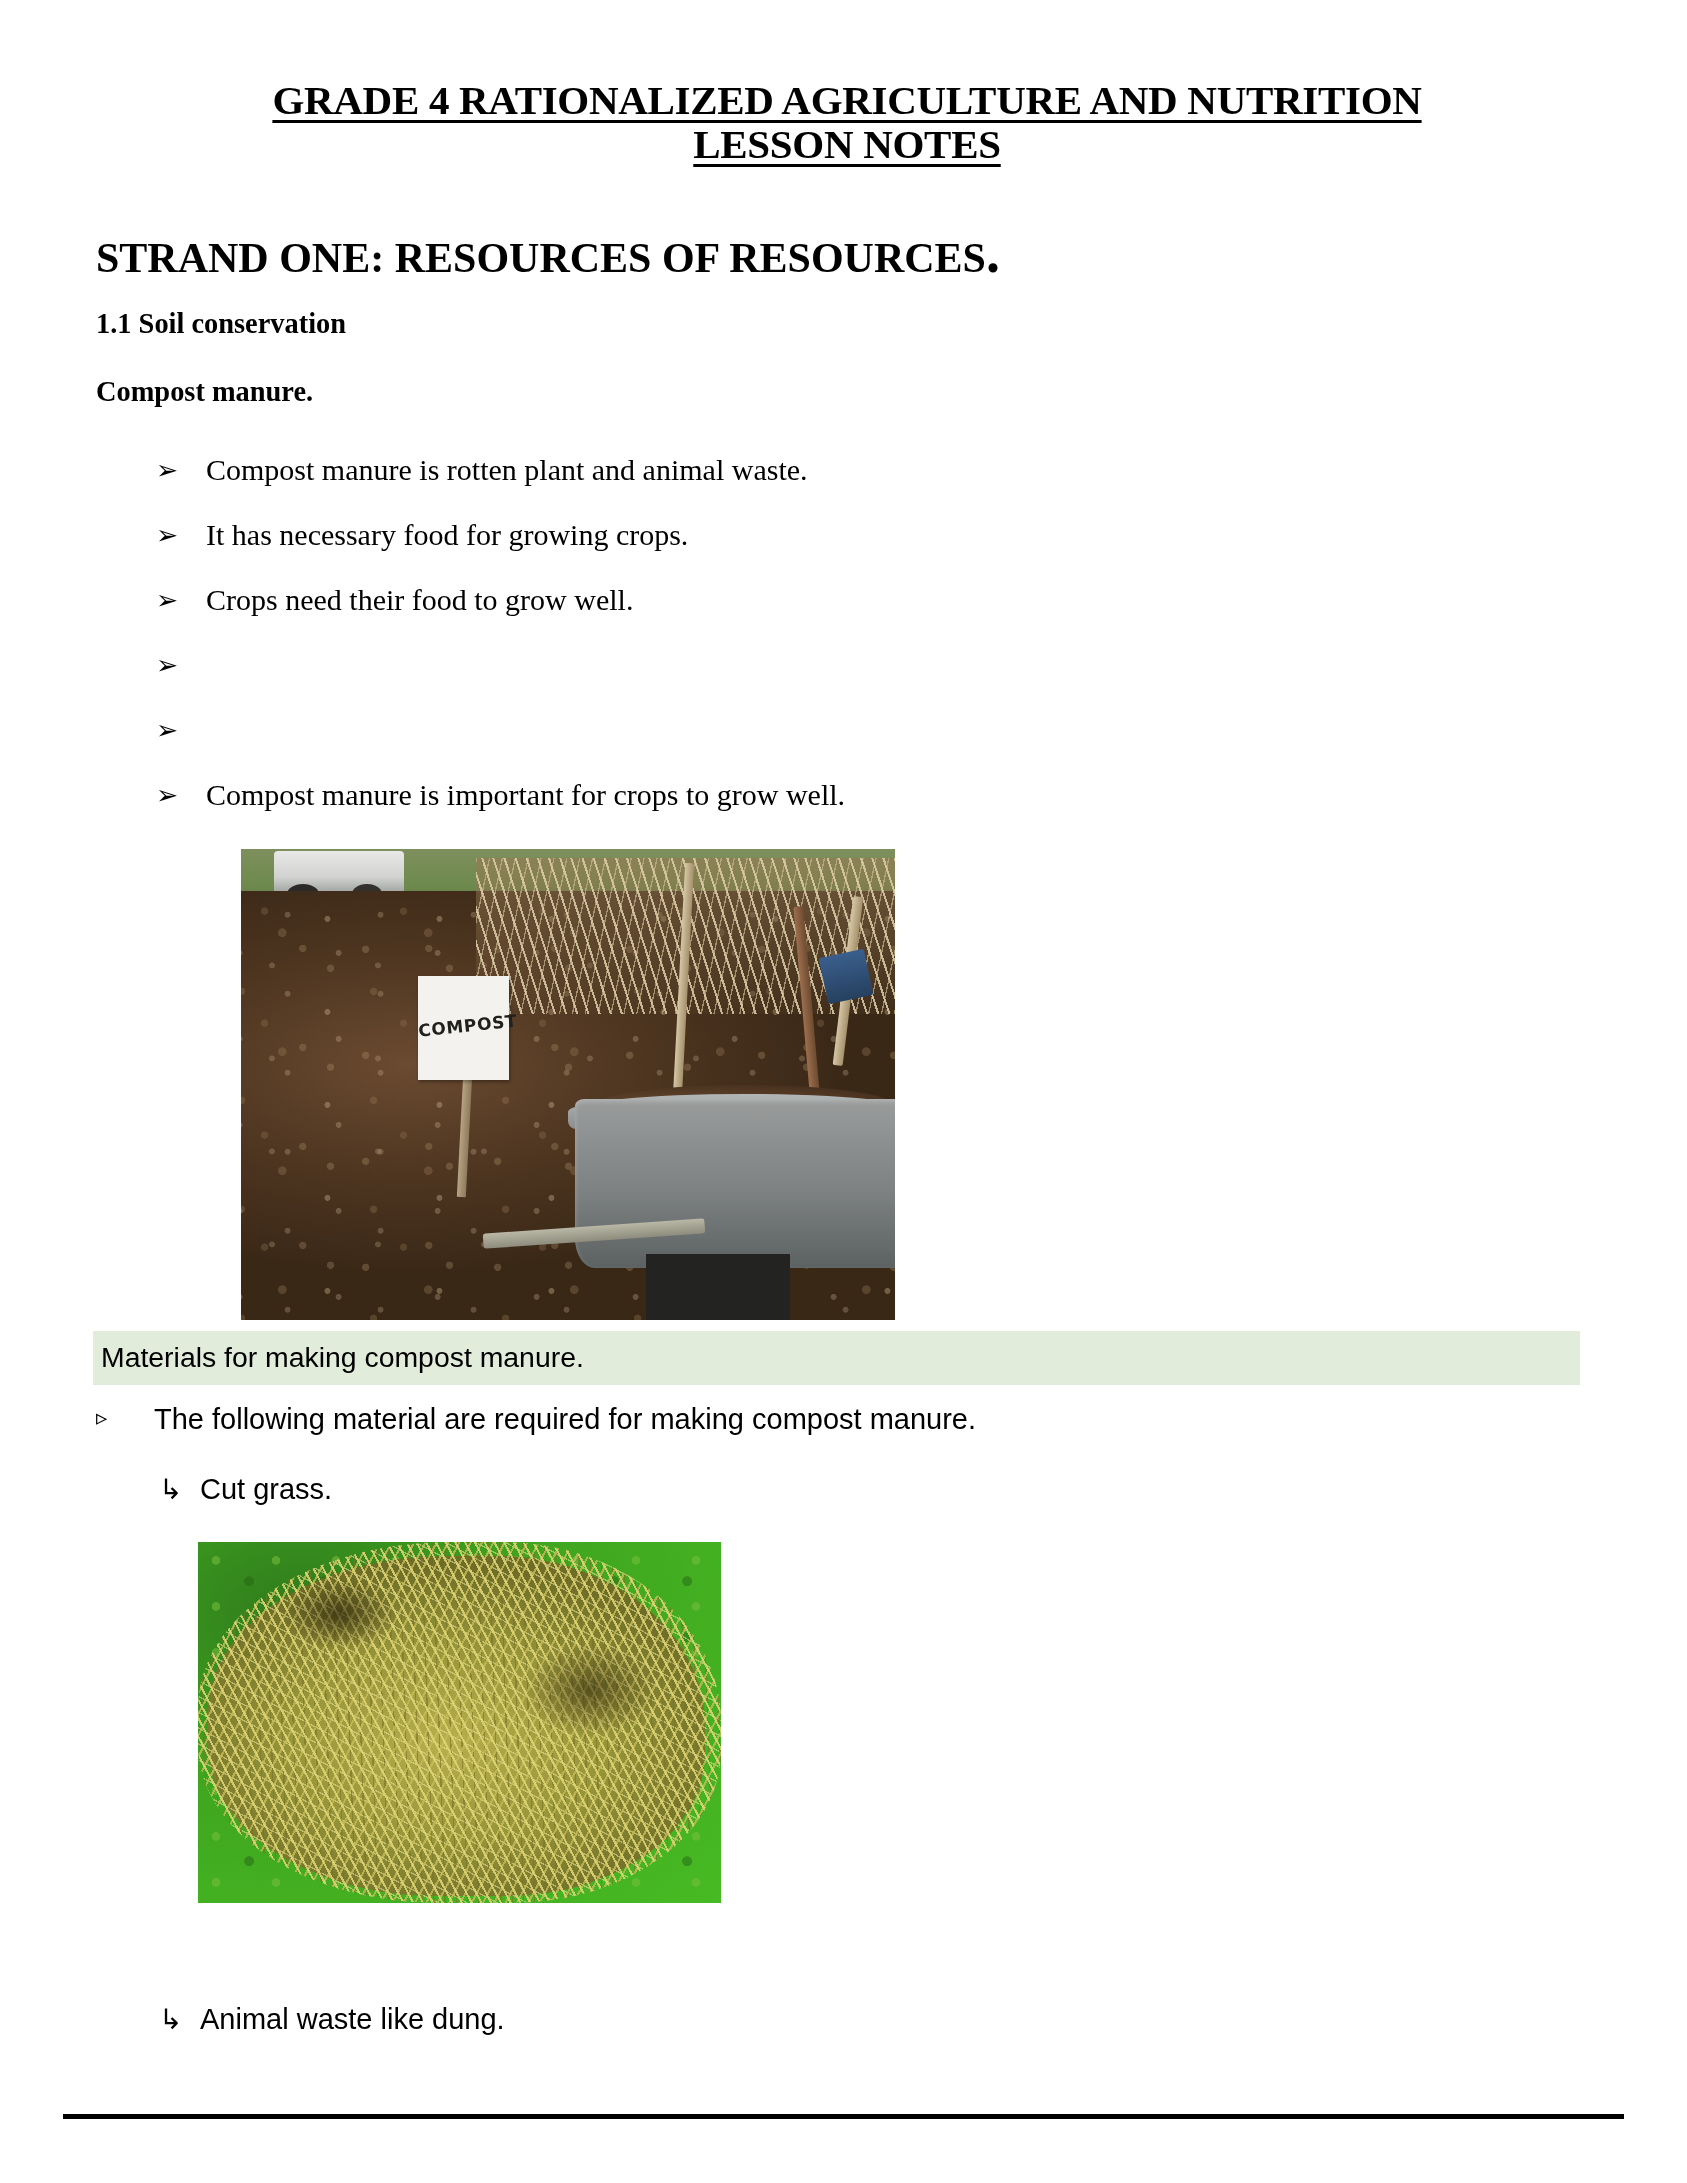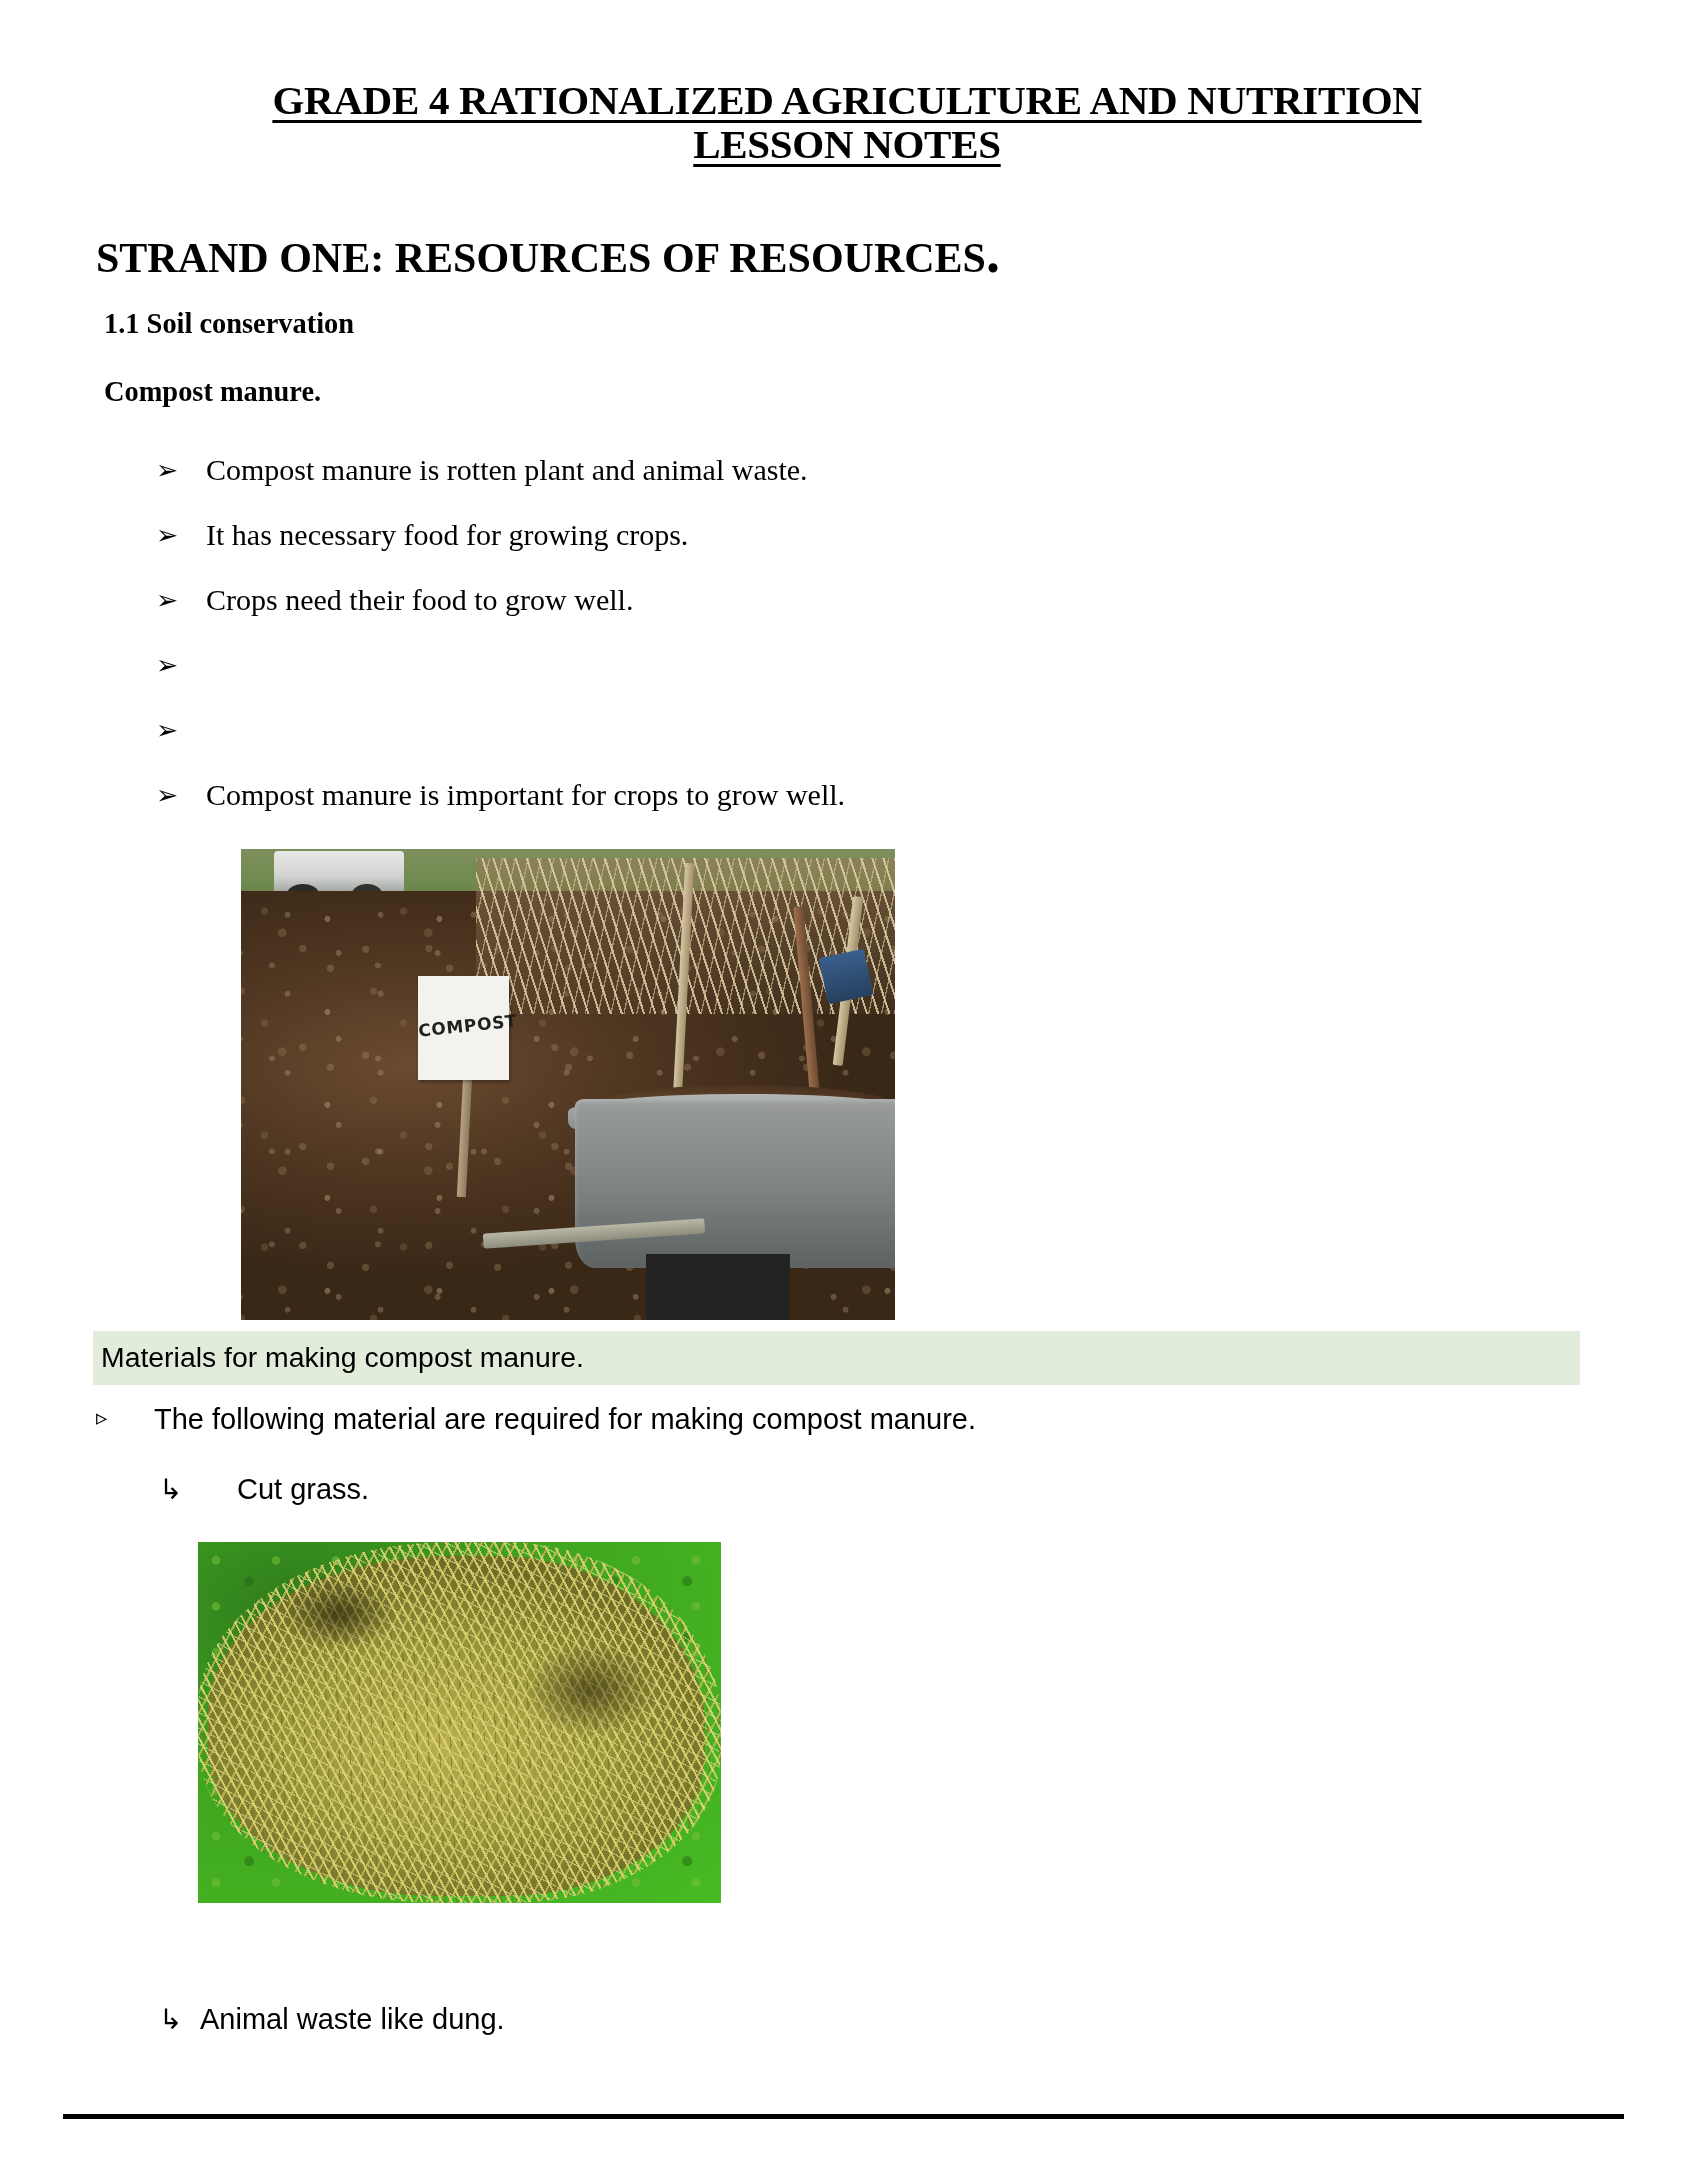--- a/index.html
+++ b/index.html
@@ -57,21 +57,20 @@
     line-height: 1;
   }
 
   .sub-heading {
     position: absolute;
     left: 96px;
     font-weight: bold;
     font-size: 28.4px;
     line-height: 1;
     white-space: nowrap;
-    margin-left: 8px;
   }
   #sh-soil { top: 310px; }
   #sh-compost { top: 378px; }
 
   
   .bullet-list {
     position: absolute;
     left: 96px;
     top: 437px;
     width: 1522px;
@@ -319,21 +318,21 @@
     position: absolute;
     font-family: "DejaVu Sans", sans-serif;
   }
 
   #row-following { left: 96px; top: 1405px; }
   #row-following .sans-mark { left: 0; top: 1.3px; font-size: 22.5px; }
   #row-following .sans-text { position: absolute; left: 58px; top: 0; }
 
   #row-cutgrass { left: 159px; top: 1475px; }
   #row-cutgrass .sans-mark { left: 0; top: 0.7px; font-size: 28px; }
-  #row-cutgrass .sans-text { position: absolute; left: 41px; top: 0; margin-left: 37px; }
+  #row-cutgrass .sans-text { position: absolute; left: 41px; top: 0; }
 
   #row-dung { left: 159px; top: 2005px; }
   #row-dung .sans-mark { left: 0; top: 0.7px; font-size: 28px; }
   #row-dung .sans-text { position: absolute; left: 41px; top: 0; }
 
   
   .footer-rule {
     position: absolute;
     left: 63px;
     top: 2114px;

